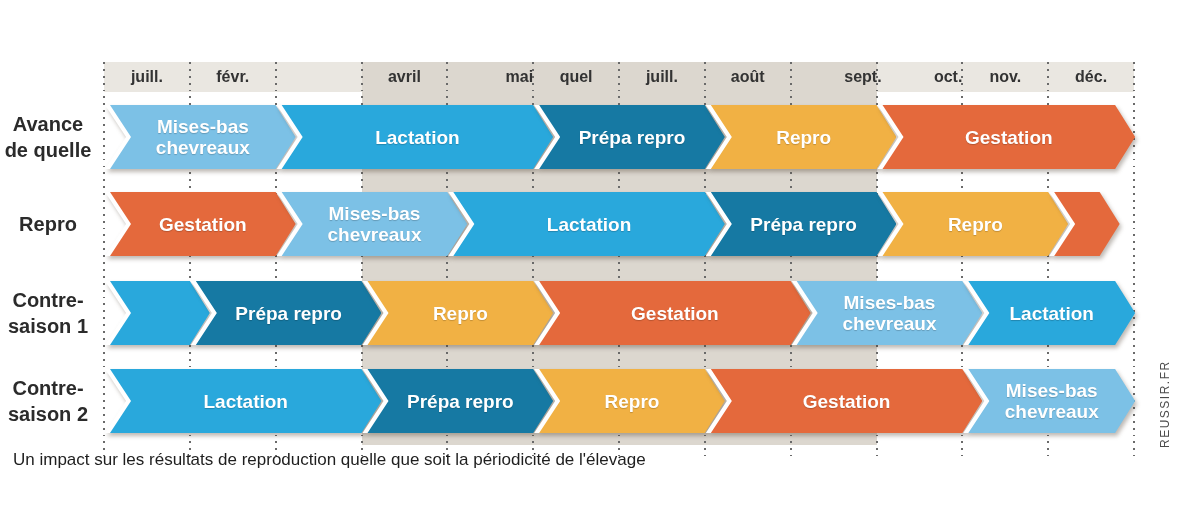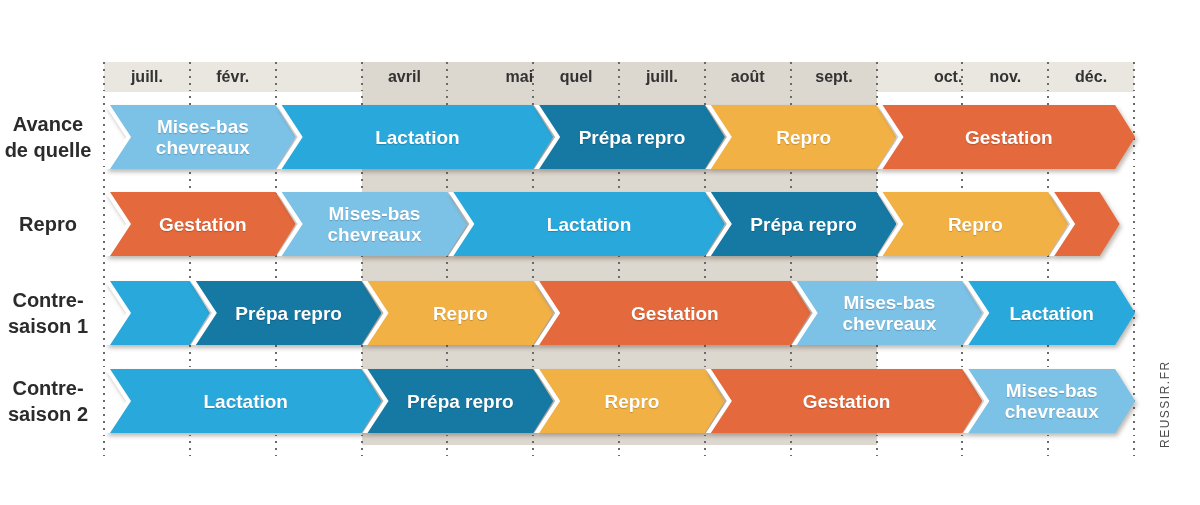--- a/index.html
+++ b/index.html
@@ -62,21 +62,21 @@
       <div class="header-strip" style="left: 104px; width: 1030px; background: rgb(234, 231, 225);"></div>
       <div class="highlight-band" style="left: 361.5px; width: 515px; background: rgb(220, 215, 207);"></div>
       <div class="month" style="left: 104px; width: 85.8333px;">juill.</div>
       <div class="month" style="left: 189.833px; width: 85.8333px;">févr.</div>
       <div class="month" style="left: 276px; width: 85.8333px; margin-top: 33px;">mars</div>
       <div class="month" style="left: 361.5px; width: 85.8333px;">avril</div>
       <div class="month" style="left: 447.333px; width: 85.8333px; text-align: right;">mai</div>
       <div class="month" style="left: 533.167px; width: 85.8333px;">quel</div>
       <div class="month" style="left: 619px; width: 85.8333px;">juill.</div>
       <div class="month" style="left: 704.833px; width: 85.8333px;">août</div>
-      <div class="month" style="left: 791px; width: 85.8333px;">sept.</div>
+      <div class="month" style="left: 820px; width: 85.8333px;">sept.</div>
       <div class="month" style="left: 876.5px; width: 85.8333px; text-align: right;">oct.</div>
       <div class="month" style="left: 962.333px; width: 85.8333px;">nov.</div>
       <div class="month" style="left: 1048.17px; width: 85.8333px;">déc.</div>
       <div class="vline" style="left: 103px;"></div>
       <div class="vline" style="left: 188.833px;"></div>
       <div class="vline" style="left: 274.667px;"></div>
       <div class="vline" style="left: 360.5px;"></div>
       <div class="vline" style="left: 446.333px;"></div>
       <div class="vline" style="left: 532.167px;"></div>
       <div class="vline" style="left: 618px;"></div>
@@ -247,14 +247,15 @@
       </div>
       <div class="arrow" style="top: 369px; left: 962.333px; width: 172.783px; height: 64px;">
         <div class="shape backing"></div>
         <div class="shape fill" style="background: rgb(124, 193, 230);"></div>
         <div class="arrow-label" style="color: rgb(255, 255, 255);">
           <span>Mises-bas</span>
           <span>chevreaux</span>
         </div>
       </div>
     </div>
+  <p class="caption">Un impact sur les résultats de reproduction quelle que soit la périodicité de l'élevage</p>
   <div class="watermark">REUSSIR.FR</div>
 </div>
 
 </body></html>

